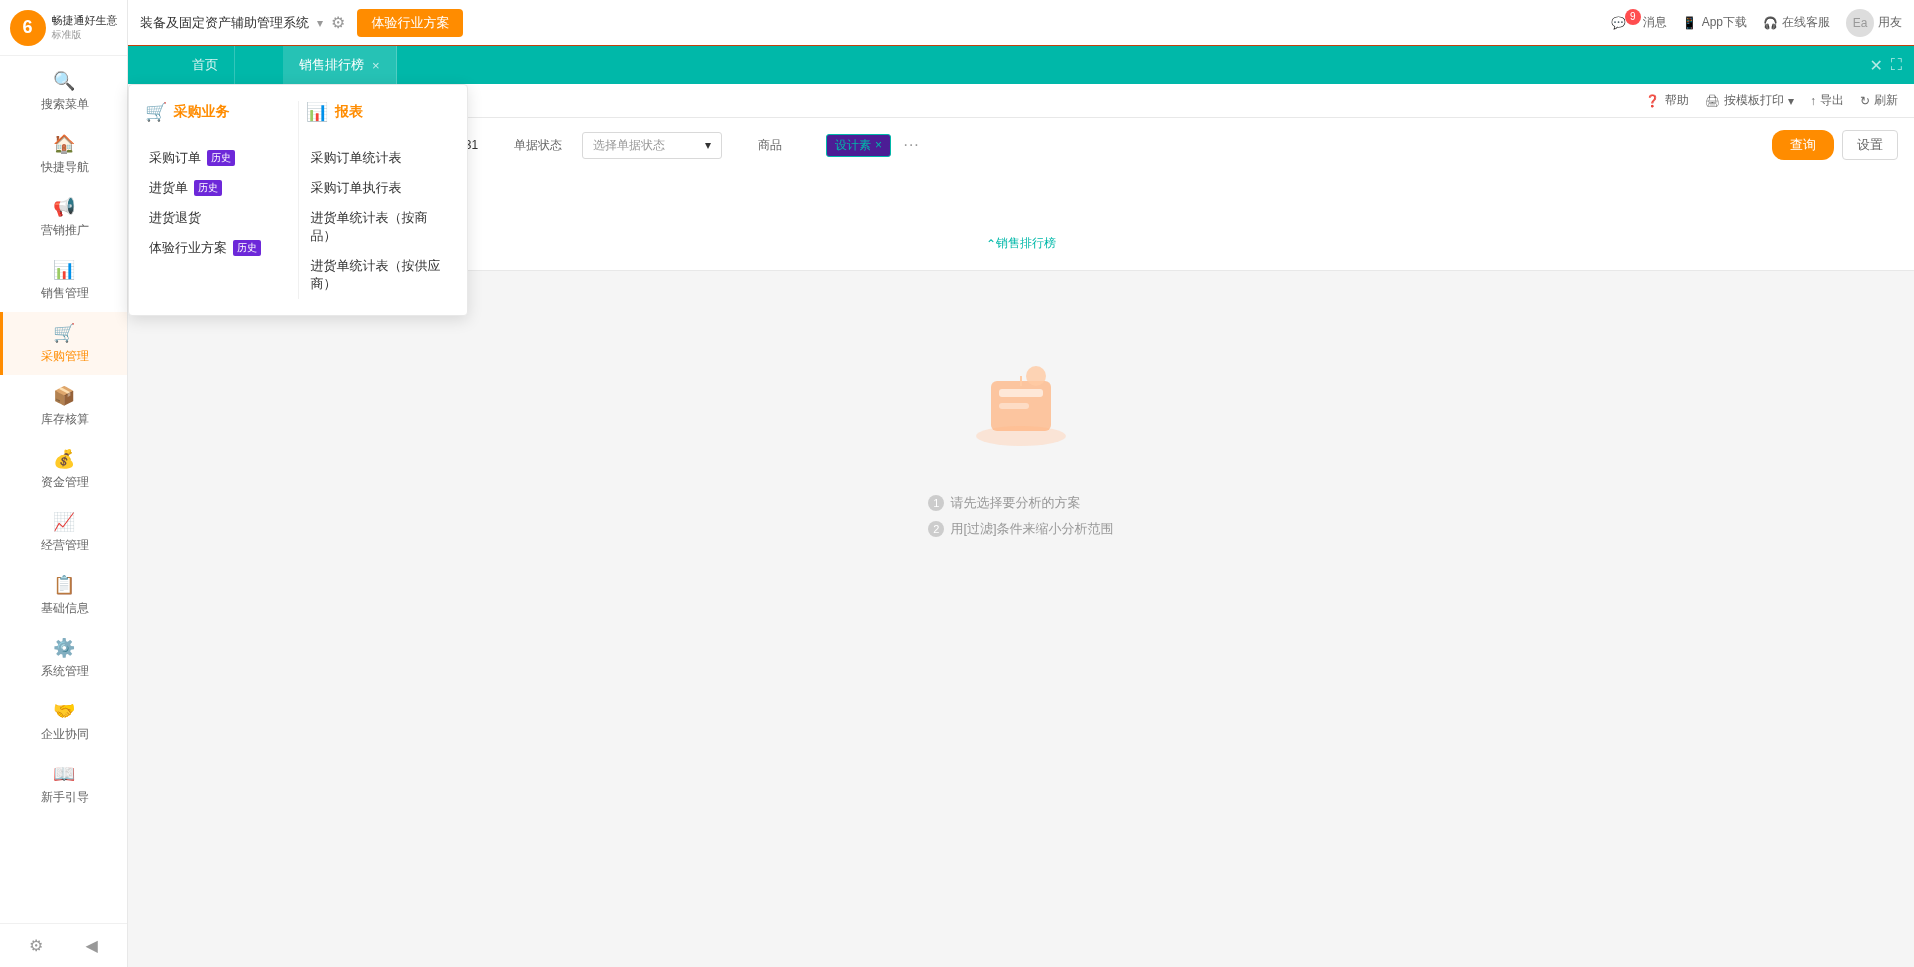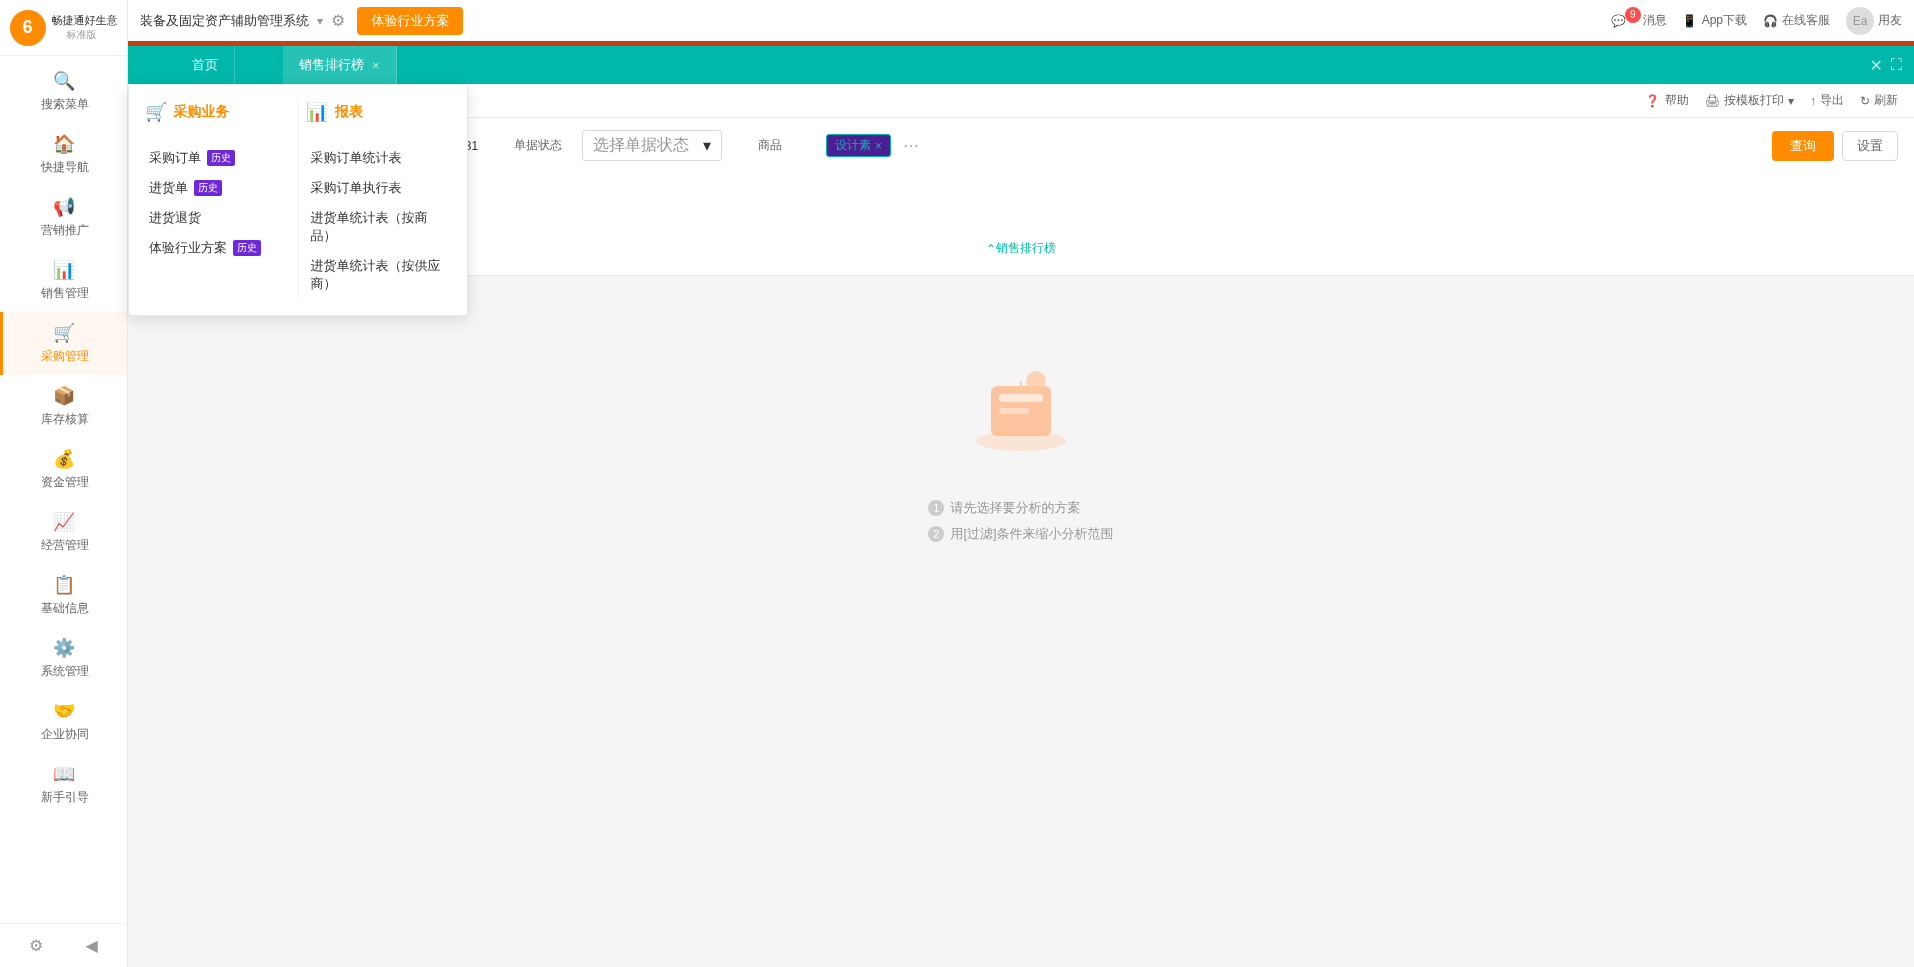--- a/index.html
+++ b/index.html
@@ -14,41 +14,41 @@
     .sidebar-logo {
       display: flex; align-items: center; justify-content: center;
       padding: 12px 8px; border-bottom: 1px solid #f0f0f0; height: 56px;
     }
     .logo-icon {
       width: 36px; height: 36px; background: #ff8c00; border-radius: 50%;
       display: flex; align-items: center; justify-content: center;
       color: white; font-size: 18px; font-weight: bold; margin-right: 6px;
     }
     .logo-text { font-size: 11px; color: #333; line-height: 1.4; }
-    .logo-sub { color: #999; font-size: 10px; margin-left: 15px; }
+    .logo-sub { color: #999; font-size: 10px; }
 
     .sidebar-nav { flex: 1; overflow-y: auto; padding: 4px 0; }
     .nav-item {
       display: flex; flex-direction: column; align-items: center;
       padding: 10px 8px; cursor: pointer; color: #666; font-size: 12px;
       border-left: 3px solid transparent;
     }
     .nav-item.active { background: #fff7f0; color: #ff8c00; border-left-color: #ff8c00; }
     .nav-item .nav-icon { font-size: 18px; margin-bottom: 4px; }
 
     .sidebar-bottom {
       padding: 12px 8px; border-top: 1px solid #f0f0f0;
       display: flex; justify-content: space-around;
     }
     .sidebar-bottom-btn { color: #999; font-size: 16px; cursor: pointer; }
 
     
     .topbar {
       position: fixed; left: 128px; top: 0; right: 0; height: 46px;
-      background: #fff; border-bottom: 5px solid #c2410c;
+      background: #fff; border-bottom: 1px solid #c2410c;
       display: flex; align-items: center; padding: 0 12px;
       z-index: 99;
     }
     .topbar-title { color: #333; font-size: 13px; margin-right: 8px; }
     .topbar-arrow { color: #999; font-size: 12px; margin-right: 8px; }
     .topbar-settings { color: #999; font-size: 16px; margin-right: 12px; cursor: pointer; }
     .topbar-btn {
       background: #ff8c00; color: white; border: none; padding: 5px 14px;
       border-radius: 4px; cursor: pointer; font-size: 13px;
     }
@@ -102,27 +102,27 @@
       display: flex; align-items: center; gap: 8px; color: #333; font-size: 12px;
     }
     .filter-date-btn {
       padding: 3px 8px; border: 1px solid #d9d9d9; border-radius: 3px;
       background: white; cursor: pointer; font-size: 12px; color: #333;
     }
     .filter-date-btn.active { border-color: #00b8a9; color: #00b8a9; }
     .filter-dropdown {
       display: flex; align-items: center; gap: 6px;
       border: 1px solid #d9d9d9; border-radius: 3px; padding: 4px 10px;
-      background: white; cursor: pointer; font-size: 16px; color: #333; min-width: 140px;
+      background: white; cursor: pointer; font-size: 12px; color: #333; min-width: 140px;
     }
     .filter-dots { color: #999; cursor: pointer; font-size: 16px; margin-left: 4px; }
     .filter-right-btns { margin-left: auto; display: flex; gap: 8px; }
     .btn-query {
       background: #ff8c00; color: white; border: none; padding: 5px 18px;
-      border-radius: 4px; cursor: pointer; font-size: 13px;
+      border-radius: 12px; cursor: pointer; font-size: 13px;
     }
     .btn-settings {
       background: white; color: #666; border: 1px solid #d9d9d9; padding: 5px 14px;
       border-radius: 4px; cursor: pointer; font-size: 13px;
     }
     .collapse-btn {
       display: flex; align-items: center; justify-content: center;
       padding: 6px; color: #00b8a9; font-size: 12px; cursor: pointer;
     }
 

